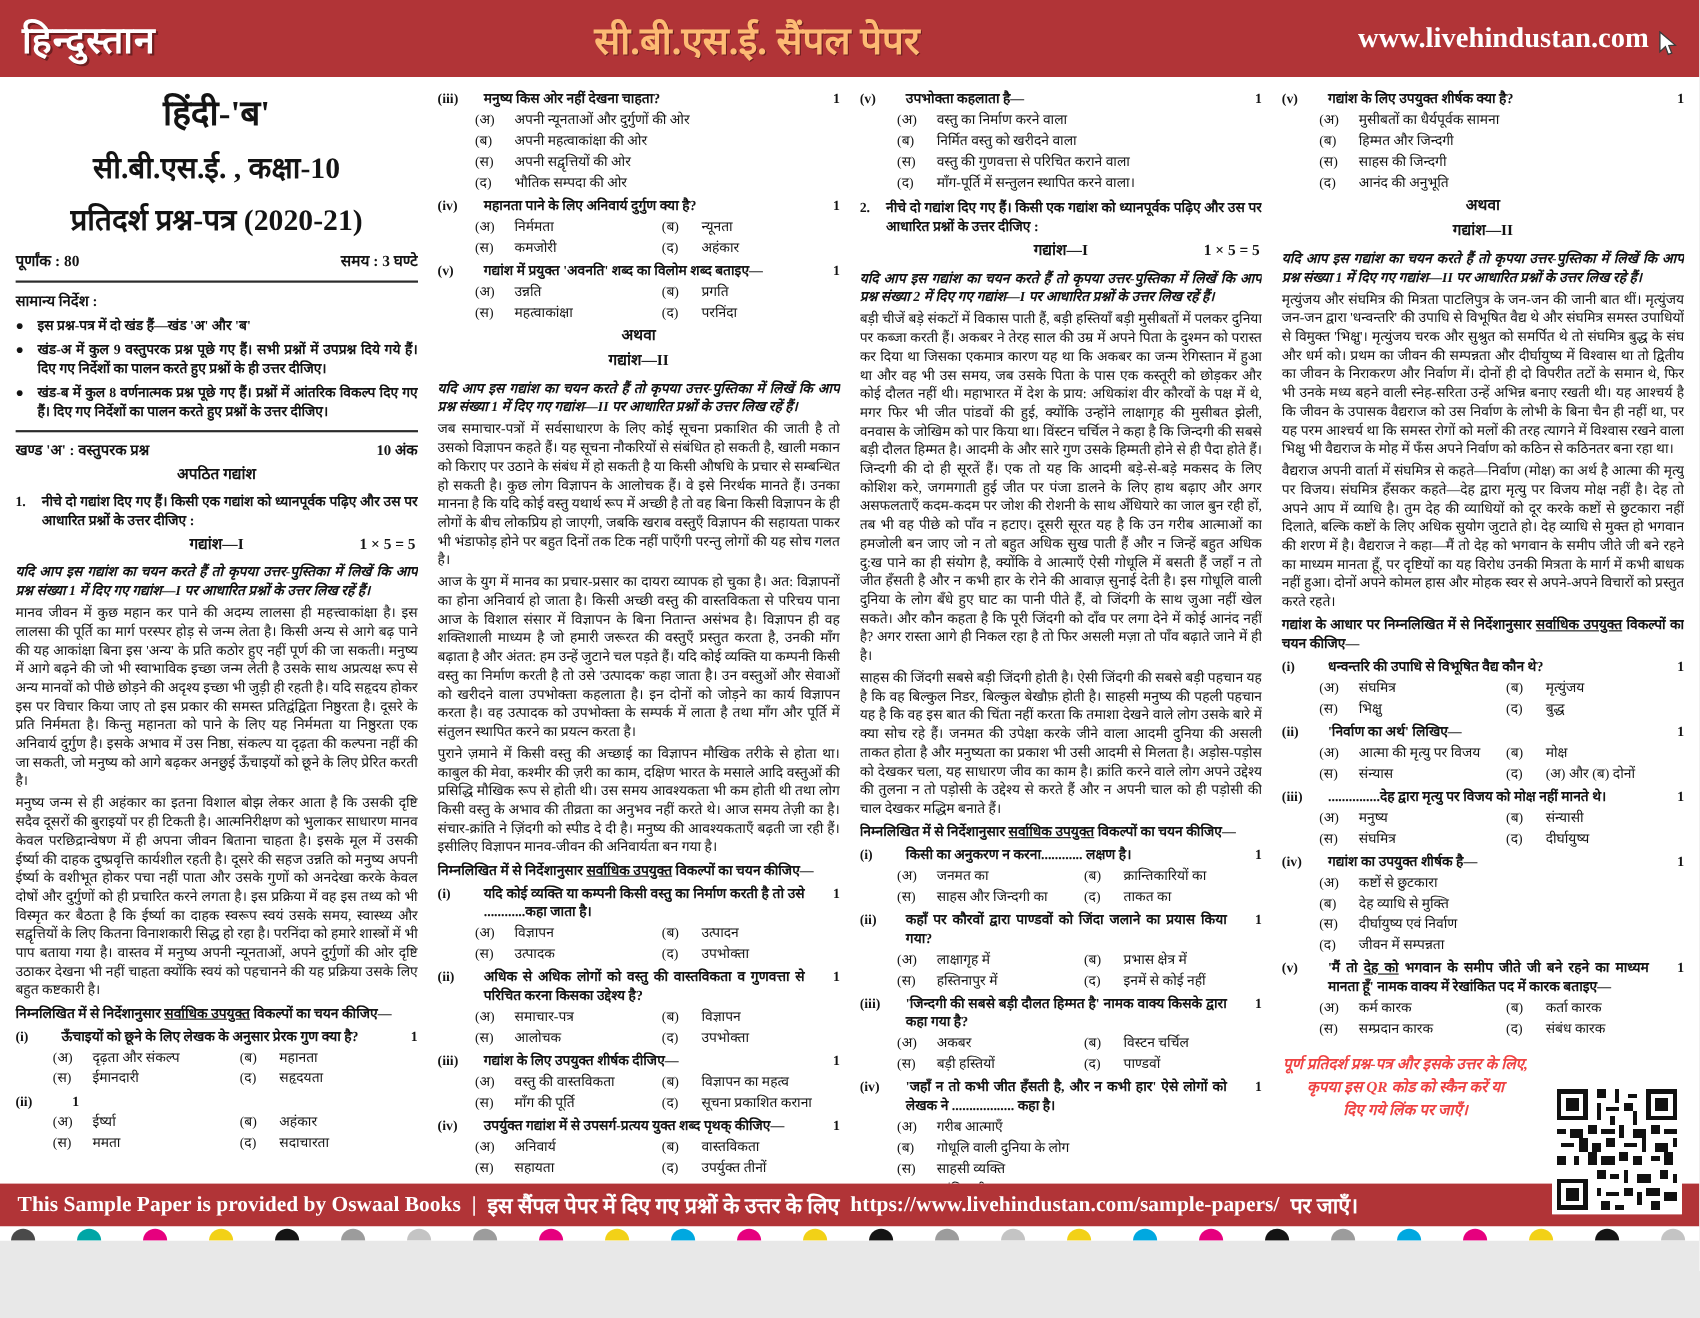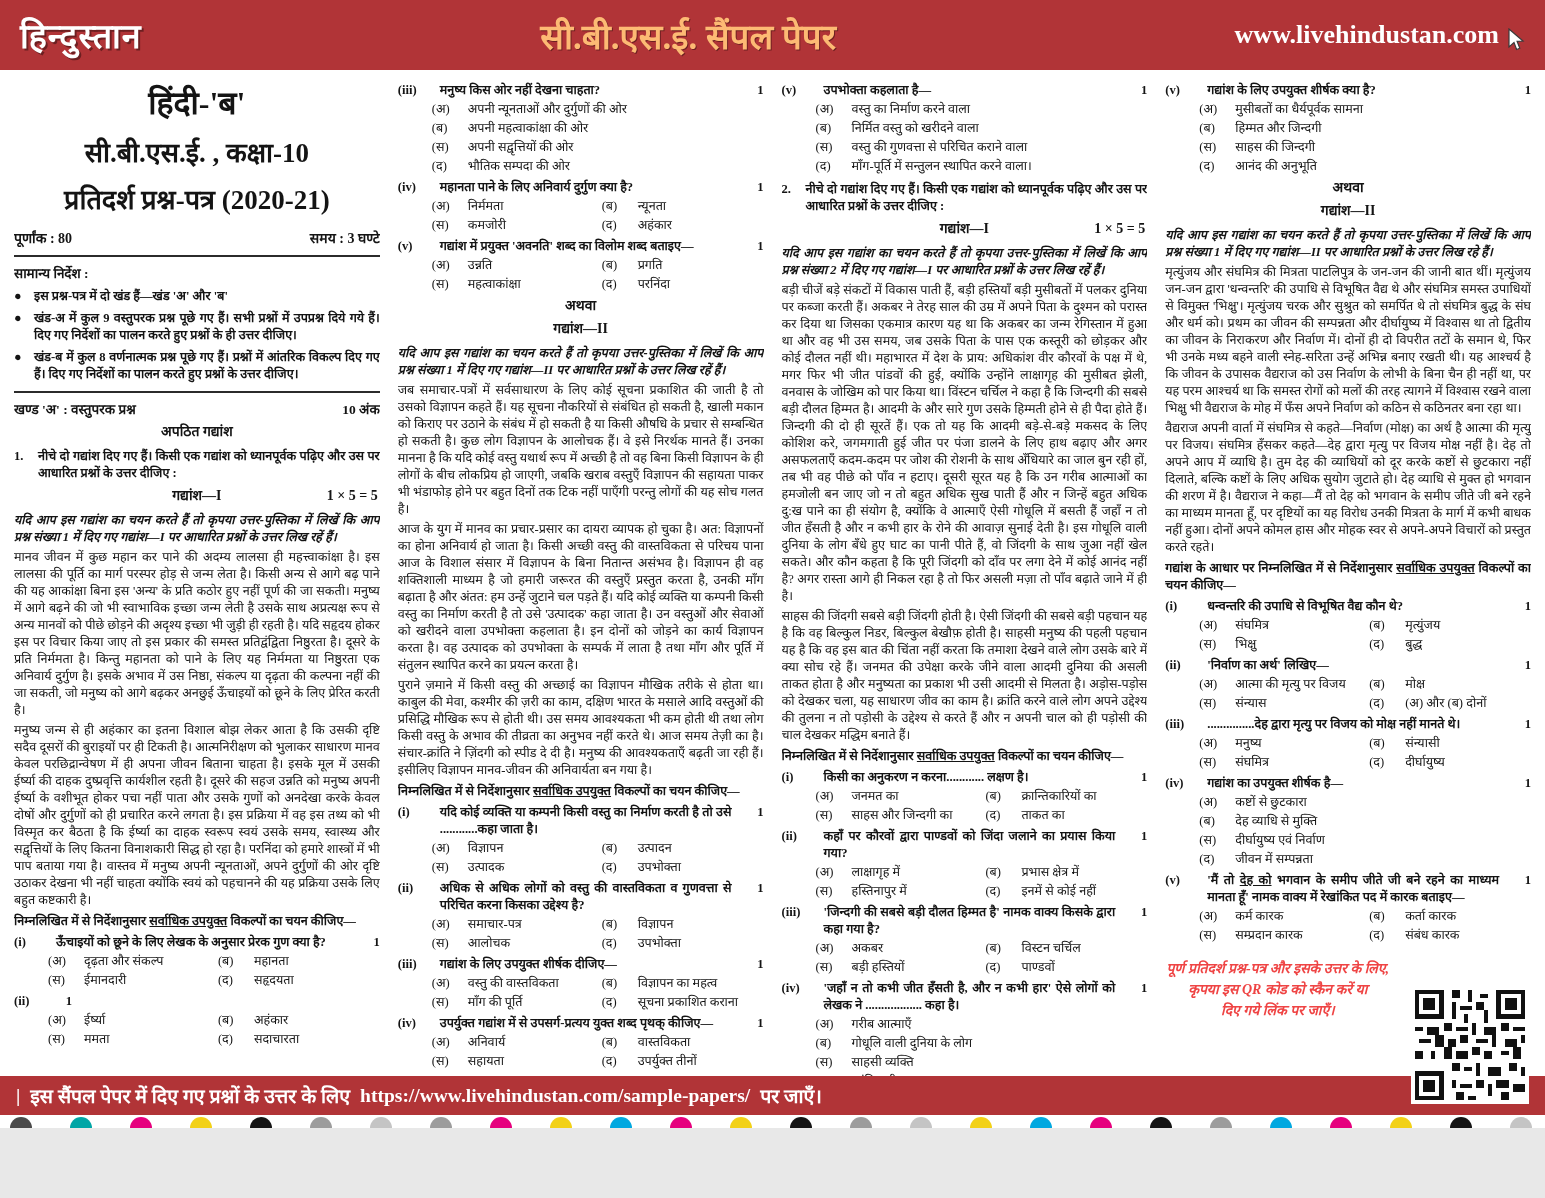--- a/index.html
+++ b/index.html
@@ -722,20 +722,21 @@
           <rect x="21" y="23" width="3" height="2"></rect>
           <rect x="25" y="24" width="3" height="2"></rect>
         <rect x="11" y="26" width="2" height="2"></rect>
           <rect x="14" y="27" width="2" height="1"></rect>
           <rect x="22" y="26" width="2" height="2"></rect>
       </g>
     </svg>
   </div>
 
   <div class="bottombar">
+    <span>This Sample Paper is provided by Oswaal Books</span>
     <span>|</span>
     <span>इस सैंपल पेपर में दिए गए प्रश्नों के उत्तर के लिए</span>
     <span>https://www.livehindustan.com/sample-papers/</span>
     <span>पर जाएँ।</span>
   </div>
 
   <div class="dots">
       <div class="dot" style="background: rgb(74, 74, 74); left: 10px;"></div>
       <div class="dot" style="background: rgb(0, 166, 166); left: 70px;"></div>
       <div class="dot" style="background: rgb(230, 0, 126); left: 130px;"></div>

